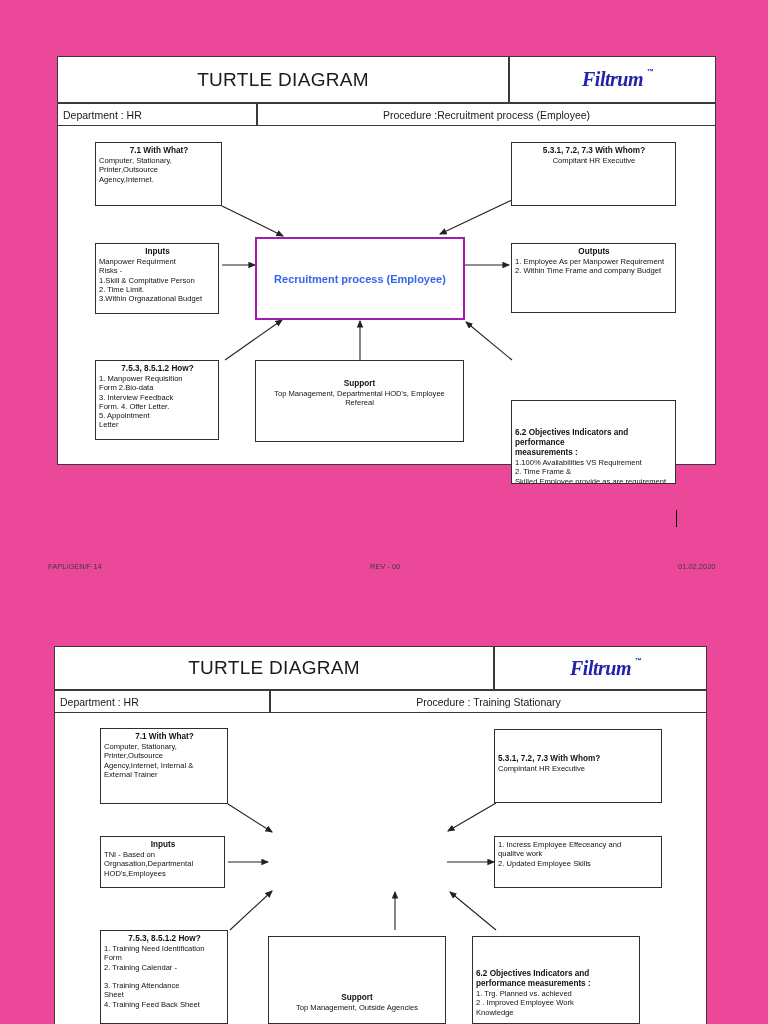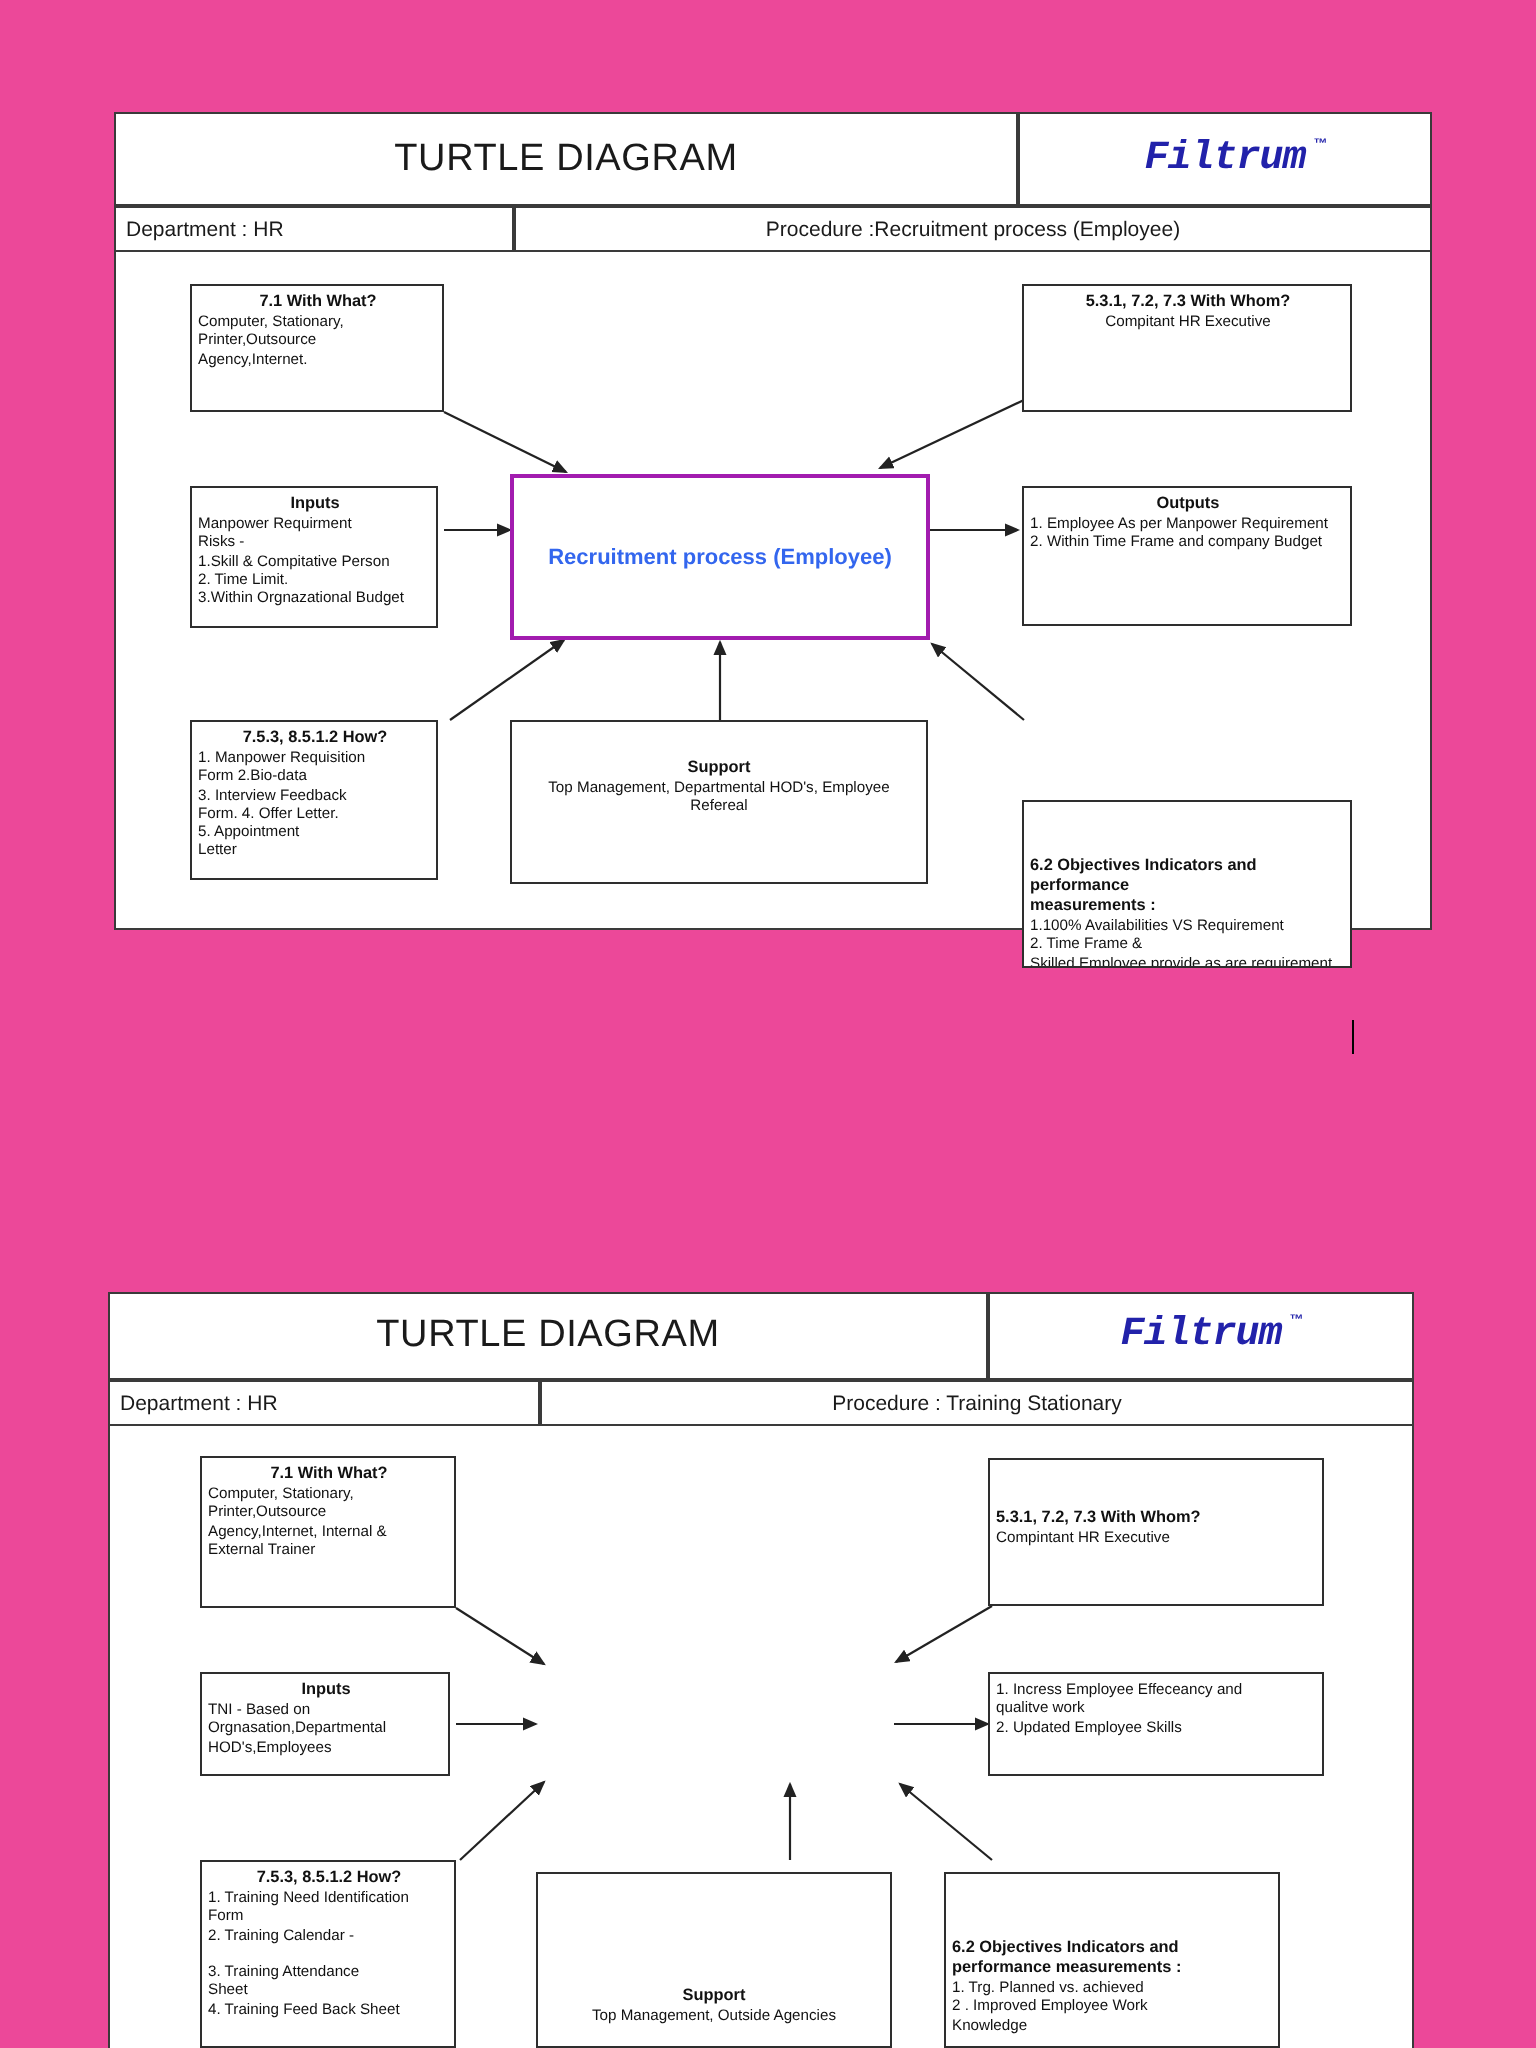--- a/index.html
+++ b/index.html
@@ -44,21 +44,21 @@
   }
   .cellborder { border: 1.3px solid #3a3a3a; box-sizing: border-box; }
 
   .logo-cell {
     display: flex;
     align-items: center;
     justify-content: center;
   }
   .logo-wrap { position: relative; display: inline-block; }
   .logo-text {
-    font-family: Liberation Mono, monospace;
+    font-family: Liberation Serif, serif;
     font-weight: 700;
     font-style: italic;
     font-size: 20px;
     color: #2222aa;
     letter-spacing: -0.5px;
     line-height: 1;
     padding: 0 2px;
   }
   .logo-bar {
     height: 7px;
@@ -240,20 +240,25 @@
 2. Time Frame &amp;
 Skilled Employee provide as are requirement</span>
   </div>
 
   <div class="centerbox" style="left:255px; top:237px; width:210px; height:83px;">
     <span>Recruitment process (Employee)</span>
   </div>
 
   <div class="caret" style="left:676px; top:510px;"></div>
 
+  <div class="footer-row" style="top:562px; height:12px;">
+    <span style="left:48px;">FAPL/GEN/F 14</span>
+    <span style="left:370px;">REV - 00</span>
+    <span style="left:678px;">01.02,2020</span>
+  </div>
 </div>
 
 <div class="page" id="page2">
 
   <div class="doc-frame" style="left:54px; top:46px; width:653px; height:378px; border-bottom:none;"></div>
 
   <div class="hdr-row cellborder hdr-title" style="left:54px; top:46px; width:440px; height:44px;">
     <span>TURTLE DIAGRAM</span>
   </div>
 

